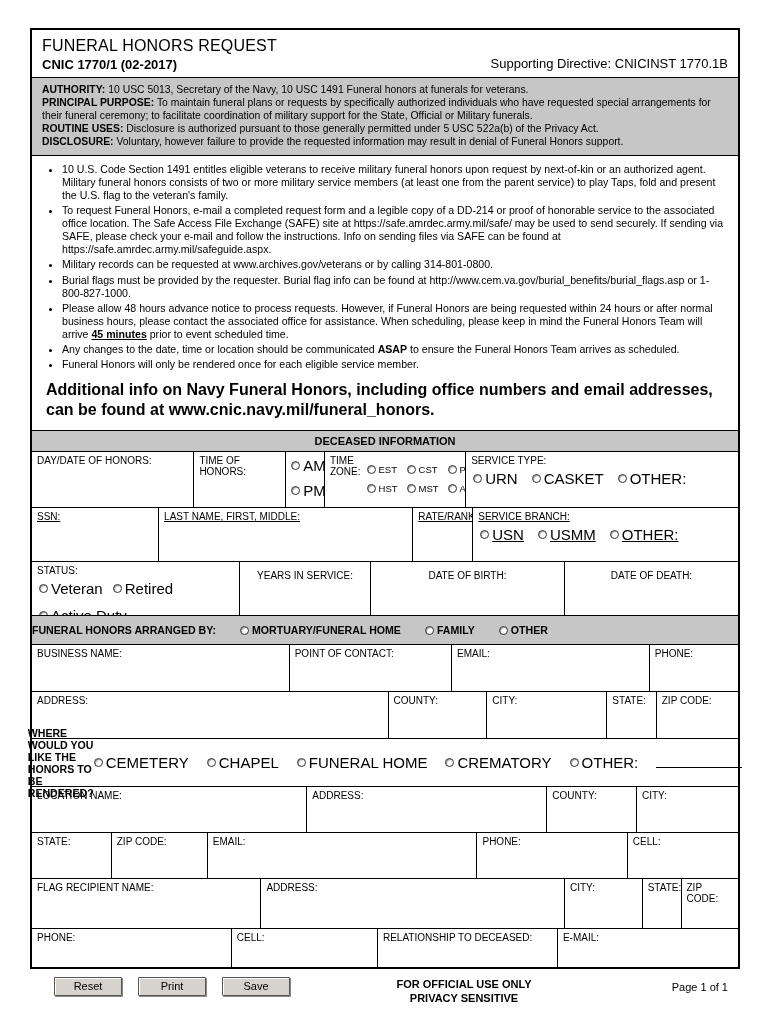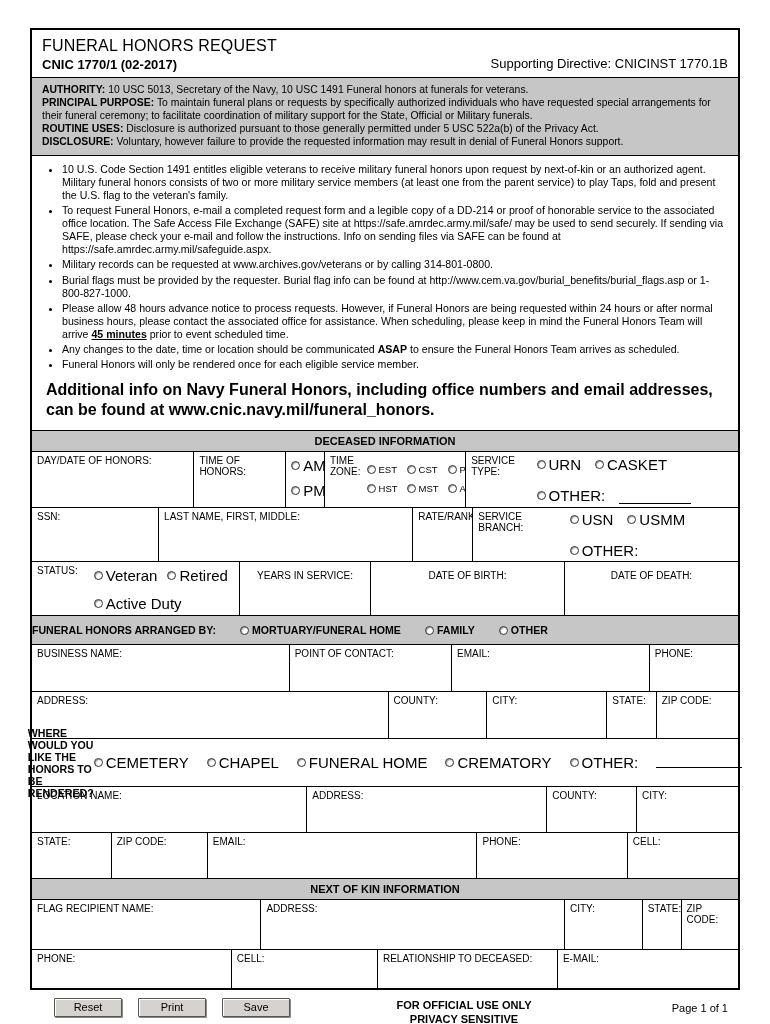--- a/index.html
+++ b/index.html
@@ -25,24 +25,24 @@
   ul.bullets { list-style:disc; padding-left:18px; }
   ul.bullets li { margin-bottom:2px; }
   .additional-info { margin:9px 2px 2px; font-size:16px; }
 
   
   .trow { display:flex; border-bottom:1px solid #000; }
   .tcell { border-right:1px solid #000; padding:3px 5px; font-size:10px; overflow:hidden; position:relative; }
   .tcell:last-child { border-right:none; }
   .lbl { font-size:10px; }
   .center-label { text-align:center; padding-top:8px; }
-  .stacked { display:flex; flex-direction:row; gap:14px; }
+  .stacked { display:flex; flex-direction:column; gap:4px; }
   .optrow { display:flex; gap:14px; align-items:flex-end; padding-left:2px; flex-wrap:wrap; }
 
-  .r1 { height:56px; } .r2 { height:54px; } .r3 { height:54px; }
+  .r1 { height:56px; } .r2 { height:54px;text-decoration:underline; } .r3 { height:54px; }
   .ra { height:47px; } .rb { height:47px; }
   .rc { height:46px; } .rd { height:46px; }
   .re { height:50px; } .rf { height:38px; }
 
   
   .w-daydate{width:23%} .w-timelabel{width:13%} .w-ampm{width:5.5%} .w-tz{width:20%} .w-stype{width:38.5%}
   .w-ssn{width:18%} .w-name{width:36%} .w-rate{width:8.5%} .w-branch{width:37.5%}
   .w-status{width:29.5%} .w-years{width:18.5%} .w-dob{width:27.5%} .w-dod{width:24.5%}
   .w-bus{width:36.5%} .w-poc{width:23%} .w-emaila{width:28%} .w-phonea{width:12.5%}
   .w-addrb{width:50.5%} .w-countyb{width:14%} .w-cityb{width:17%} .w-stateb{width:7%} .w-zipb{width:11.5%}
@@ -307,21 +307,20 @@
     </div>
 
     <div class="trow rd">
       <div class="tcell w-stated"><span class="lbl">STATE:</span></div>
       <div class="tcell w-zipd"><span class="lbl">ZIP CODE:</span></div>
       <div class="tcell w-emaild"><span class="lbl">EMAIL:</span></div>
       <div class="tcell w-phoned"><span class="lbl">PHONE:</span></div>
       <div class="tcell w-celld"><span class="lbl">CELL:</span></div>
     </div>
 
-    <div class="section-bar">NEXT OF KIN INFORMATION</div>
 
     <div class="trow re">
       <div class="tcell w-flag"><span class="lbl">FLAG RECIPIENT NAME:</span></div>
       <div class="tcell w-addre"><span class="lbl">ADDRESS:</span></div>
       <div class="tcell w-citye"><span class="lbl">CITY:</span></div>
       <div class="tcell w-statee"><span class="lbl">STATE:</span></div>
       <div class="tcell w-zipe"><span class="lbl">ZIP CODE:</span></div>
     </div>
 
     <div class="trow rf" style="border-bottom:none;">

